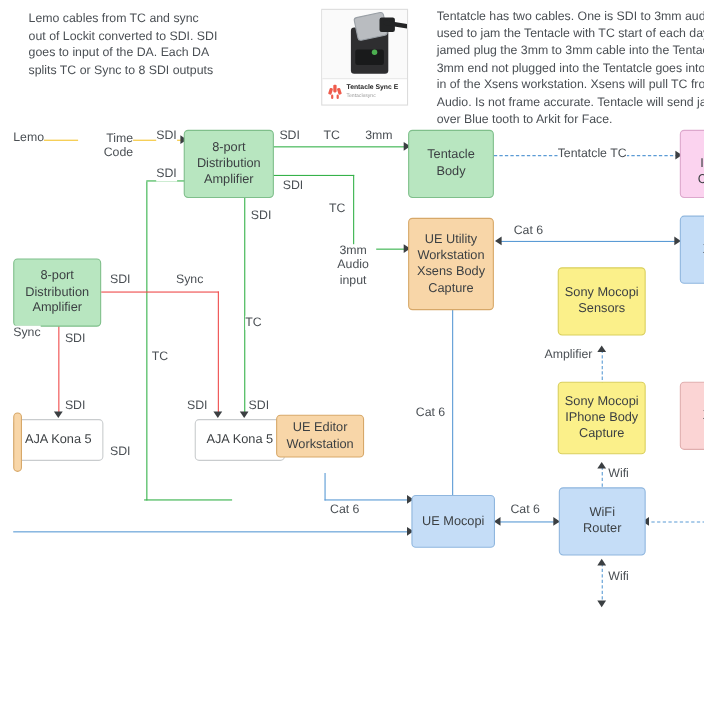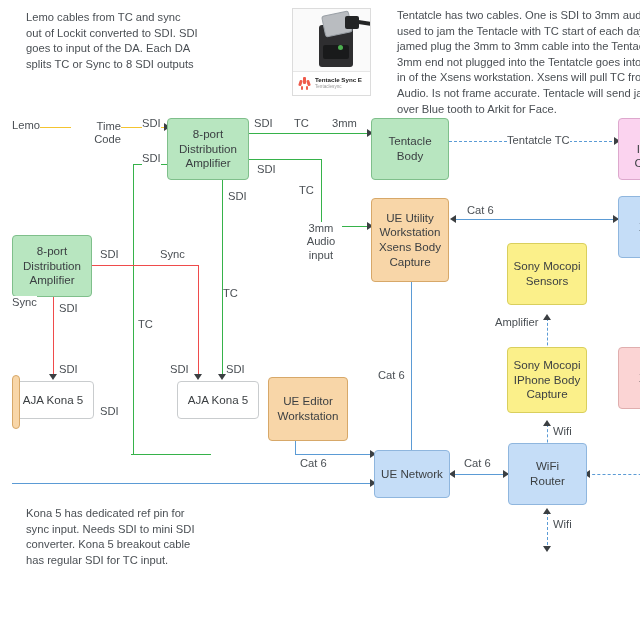--- a/index.html
+++ b/index.html
@@ -81,24 +81,20 @@
 splits TC or Sync to 8 SDI outputs</div>
 
   <div class="note" style="left:385px;top:8px;width:330px;">Tentatcle has two cables. One is SDI to 3mm audio.
 used to jam the Tentacle with TC start of each day.
 jamed plug the 3mm to 3mm cable into the Tentacle
 3mm end not plugged into the Tentatcle goes into th
 in of the Xsens workstation. Xsens will pull TC from
 Audio. Is not frame accurate. Tentacle will send jam
 over Blue tooth to Arkit for Face.</div>
 
-  <div class="note" style="left:14px;top:506px;width:230px;">Kona 5 has dedicated ref pin for
-sync input. Needs SDI to mini SDI
-converter. Kona 5 breakout cable
-has regular SDI for TC input.</div>
 
 
   <div class="thumb-card" style="left:280px;top:8px;width:79px;height:88px;">
     <div class="thumb-img">
       <div class="dev-body"></div>
       <div class="dev-clip"></div>
       <div class="dev-plug"></div>
       <div class="dev-cable"></div>
       <div class="dev-led"></div>
     </div>
@@ -235,27 +231,27 @@
   <div class="node n-white" style="left:0px;top:381px;width:82px;height:38px;">
     <span>AJA Kona 5</span>
   </div>
 
   <div class="node n-white" style="left:165px;top:381px;width:82px;height:38px;">
     <span>AJA Kona 5</span>
   </div>
 
   <div class="node n-orange" style="left:0px;top:375px;width:6px;height:54px;"></div>
 
-  <div class="node n-orange" style="left:256px;top:377px;width:80px;height:64px;justify-content:center;">
+  <div class="node n-orange" style="left:239px;top:377px;width:80px;height:39px;justify-content:center;">
     <span style="white-space:pre-line;">UE Editor
 Workstation</span>
   </div>
 
   <div class="node n-blue" style="left:362px;top:450px;width:76px;height:48px;">
-    <span>UE Network</span>
+    <span>UE Mocopi</span>
   </div>
 
   <div class="node n-blue" style="left:496px;top:443px;width:79px;height:62px;">
     <span style="white-space:pre-line;">WiFi
 Router</span>
   </div>
 
 
   <div class="elbl" style="left:0px;top:119px;">Lemo</div>
   <div class="elbl" style="left:59px;top:120px;width:50px;text-align:right;">Time

